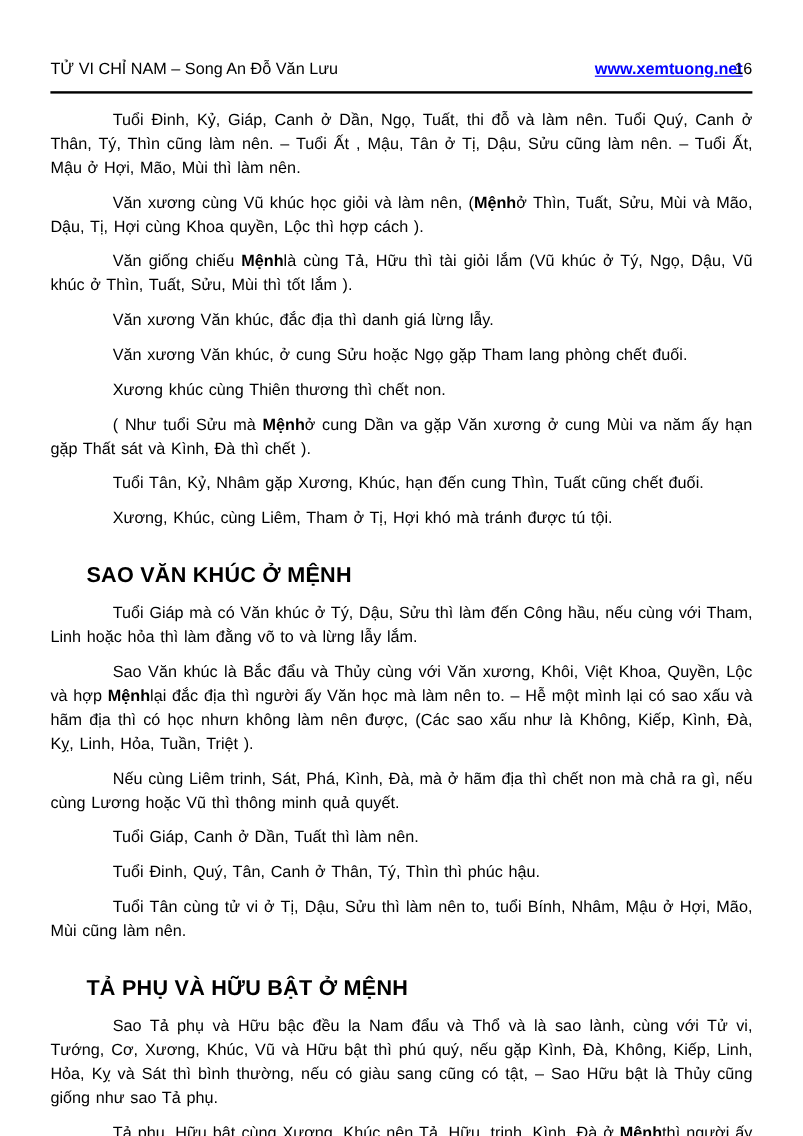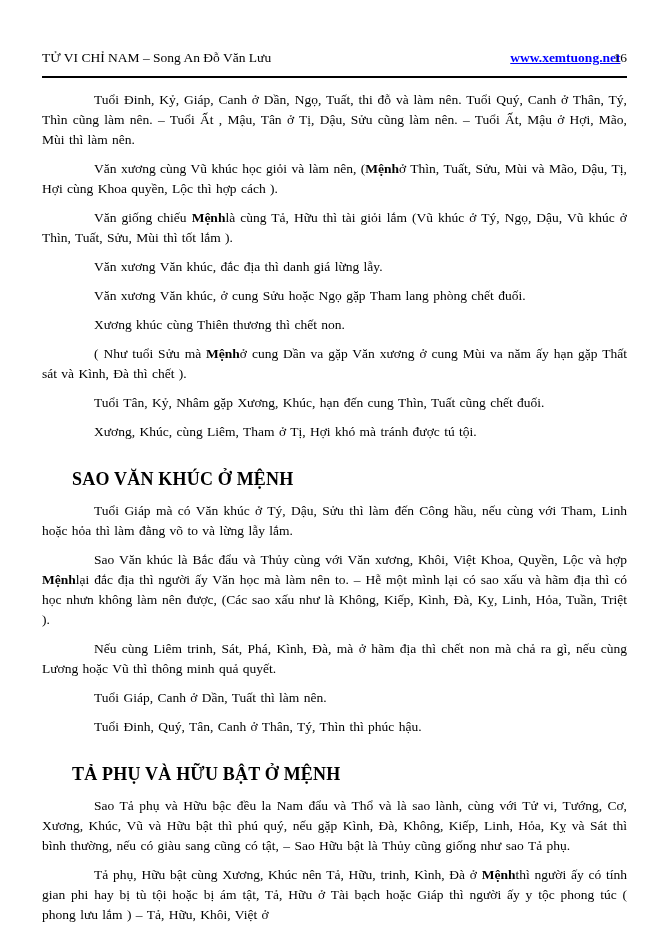--- a/index.html
+++ b/index.html
@@ -7,21 +7,21 @@
     padding: 0;
     background: #ffffff;
   }
   .page {
     position: relative;
     width: 669px;
     height: 947px;
     background: #ffffff;
     box-sizing: border-box;
     padding: 38px 42px 0 42px;
-    font-family: Liberation Serif, serif;
+    font-family: Liberation Sans, sans-serif;
     color: #000000;
     overflow: hidden;
   }
   .header {
     display: flex;
     justify-content: space-between;
     align-items: baseline;
     font-size: 13.5px;
     line-height: 17px;
   }
@@ -92,17 +92,18 @@
       <p class="para"><span>Xương khúc cùng Thiên thương thì chết non.</span></p>
       <p class="para"><span>( Như tuổi Sửu mà </span><span class="bold">Mệnh</span><span>ở cung Dần va gặp Văn xương ở cung Mùi va năm ấy hạn gặp Thất sát và Kình, Đà thì chết ).</span></p>
       <p class="para"><span>Tuổi Tân, Kỷ, Nhâm gặp Xương, Khúc, hạn đến cung Thìn, Tuất cũng chết đuối.</span></p>
       <p class="para"><span>Xương, Khúc, cùng Liêm, Tham ở Tị, Hợi khó mà tránh được tú tội.</span></p>
       <h2 class="section-heading">SAO VĂN KHÚC Ở MỆNH</h2>
       <p class="para"><span>Tuổi Giáp mà có Văn khúc ở Tý, Dậu, Sửu thì làm đến Công hầu, nếu cùng với Tham, Linh hoặc hỏa thì làm đằng võ to và lừng lẫy lắm.</span></p>
       <p class="para"><span>Sao Văn khúc là Bắc đẩu và Thủy cùng với Văn xương, Khôi, Việt  Khoa, Quyền, Lộc và hợp </span><span class="bold">Mệnh</span><span>lại đắc địa thì người ấy Văn học mà làm nên to. – Hễ một mình lại có sao xấu và hãm địa thì có học nhưn không làm nên được, (Các sao xấu như là Không, Kiếp, Kình, Đà, Kỵ, Linh, Hỏa, Tuần, Triệt ).</span></p>
       <p class="para"><span>Nếu cùng Liêm trinh, Sát, Phá, Kình, Đà, mà ở hãm địa thì chết non mà chả ra gì, nếu cùng Lương hoặc Vũ thì thông minh quả quyết.</span></p>
       <p class="para"><span>Tuổi Giáp, Canh ở Dần, Tuất thì làm nên.</span></p>
       <p class="para"><span>Tuổi Đinh, Quý, Tân, Canh ở Thân, Tý, Thìn thì phúc hậu.</span></p>
+      <p class="para"><span>Tuổi Tân cùng tử vi ở Tị, Dậu, Sửu thì làm nên to, tuổi Bính, Nhâm, Mậu ở Hợi, Mão, Mùi cũng làm nên.</span></p>
       <h2 class="section-heading">TẢ PHỤ VÀ HỮU BẬT Ở MỆNH</h2>
       <p class="para"><span>Sao Tả phụ và Hữu bậc đều la Nam đẩu và Thổ và là sao lành, cùng với Tử vi, Tướng, Cơ, Xương, Khúc, Vũ và Hữu bật thì phú quý, nếu gặp Kình, Đà, Không, Kiếp, Linh, Hỏa, Kỵ và Sát thì bình thường, nếu có giàu sang cũng có tật, – Sao Hữu bật là Thủy cũng giống như sao Tả phụ.</span></p>
       <p class="para"><span>Tả phụ, Hữu bật cùng Xương, Khúc nên Tả, Hữu, trinh, Kình, Đà ở </span><span class="bold">Mệnh</span><span>thì người ấy có tính gian phi hay bị tù tội hoặc bị ám tật, Tả, Hữu ở Tài bạch hoặc Giáp thì người ấy y tộc phong túc ( phong lưu lắm ) – Tả, Hữu, Khôi, Việt ở </span></p>
     </div>
 </div>
 
 </body></html>

